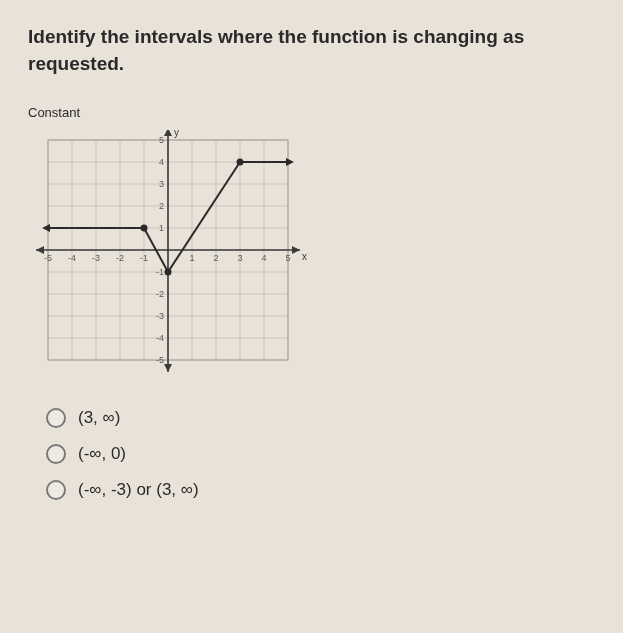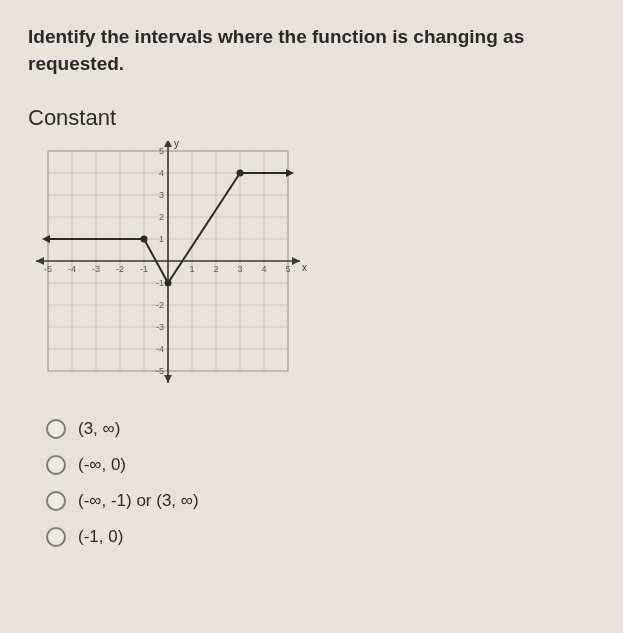--- a/index.html
+++ b/index.html
@@ -12,21 +12,21 @@
     box-sizing: border-box;
     color: #2a2a2a;
   }
   .prompt {
     font-size: 19px;
     font-weight: 700;
     line-height: 1.4;
     margin-bottom: 28px;
   }
   .subheading {
-    font-size: 22px;
+    font-size: 13px;
     margin-bottom: 10px;
   }
   .chart-wrap {
     margin-bottom: 28px;
   }
   svg.chart {
     display: block;
   }
   .options {
     margin-left: 18px;
@@ -128,19 +128,15 @@
   <div class="option">
     <span class="radio"></span>
     <span class="opt-label">(3, ∞)</span>
   </div>
   <div class="option">
     <span class="radio"></span>
     <span class="opt-label">(-∞, 0)</span>
   </div>
   <div class="option">
     <span class="radio"></span>
-    <span class="opt-label">(-∞, -1) or (3, ∞)</span>
-  </div>
-  <div class="option">
-    <span class="radio"></span>
-    <span class="opt-label">(-1, 0)</span>
+    <span class="opt-label">(-∞, -3) or (3, ∞)</span>
   </div>
 </div>
 
 </body></html>

